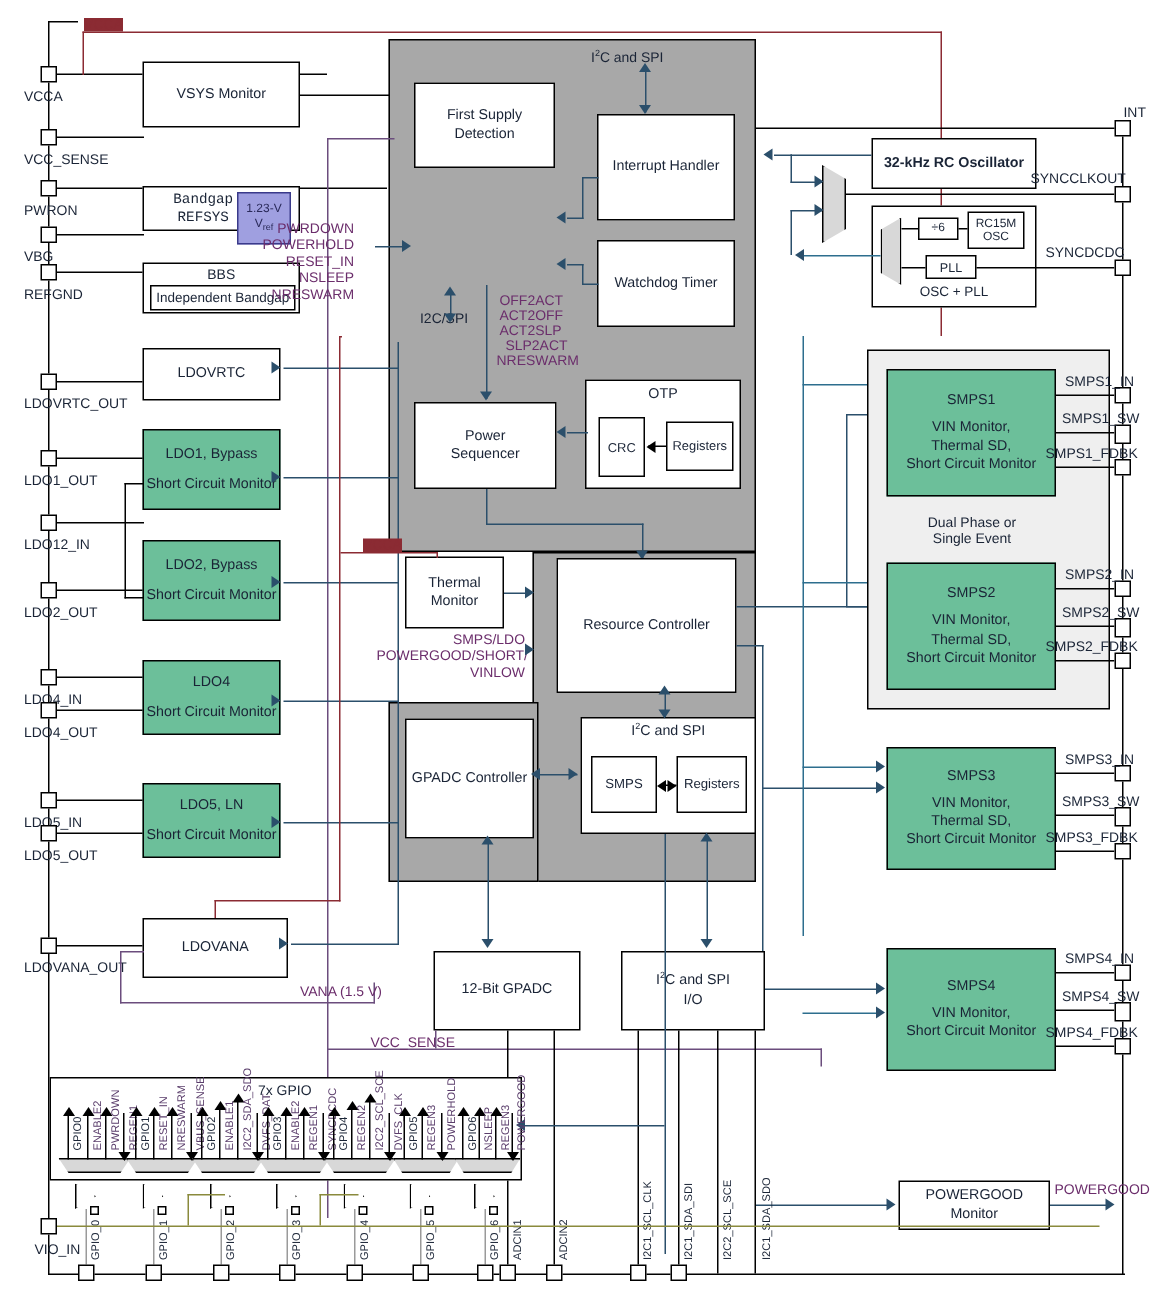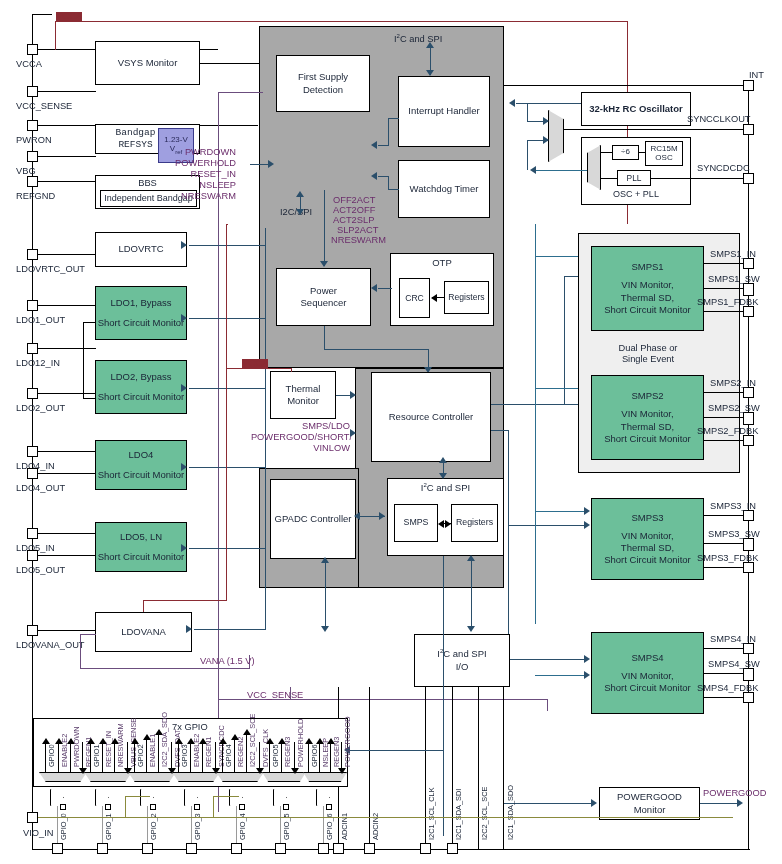--- a/index.html
+++ b/index.html
@@ -516,20 +516,23 @@
 
   <div class="blk" style="left:599px; top:787px; width:101px; height:33px;">
     <div>POWERGOOD Monitor</div>
   </div>
   <div class="w wh bluedk" style="left:504px; top:803px; width:88px;"></div>
   <div class="ar r" style="left:591px; top:799px;"></div>
   <div class="w wh bluedk" style="left:700px; top:803px; width:40px;"></div>
   <div class="ar r" style="left:737px; top:799px;"></div>
   <div class="lbl purple" style="left:703px; top:789px;">POWERGOOD</div>
 
+  <div class="blk" style="left:289px; top:634px; width:98px; height:53px;">
+    <div>12-Bit GPADC</div>
+  </div>
   <div class="w wv bluedk" style="left:325px; top:562px; height:67px;"></div>
   <div class="ar u" style="left:321px; top:557px;"></div>
   <div class="ar d" style="left:321px; top:626px;"></div>
 
   <div class="blk" style="left:414px; top:634px; width:96px; height:53px;">
     <div>I<sup>2</sup>C and SPI</div>
     <div>I/O</div>
   </div>
   <div class="w wv bluedk" style="left:471px; top:560px; height:69px;"></div>
   <div class="ar u" style="left:467px; top:555px;"></div>

